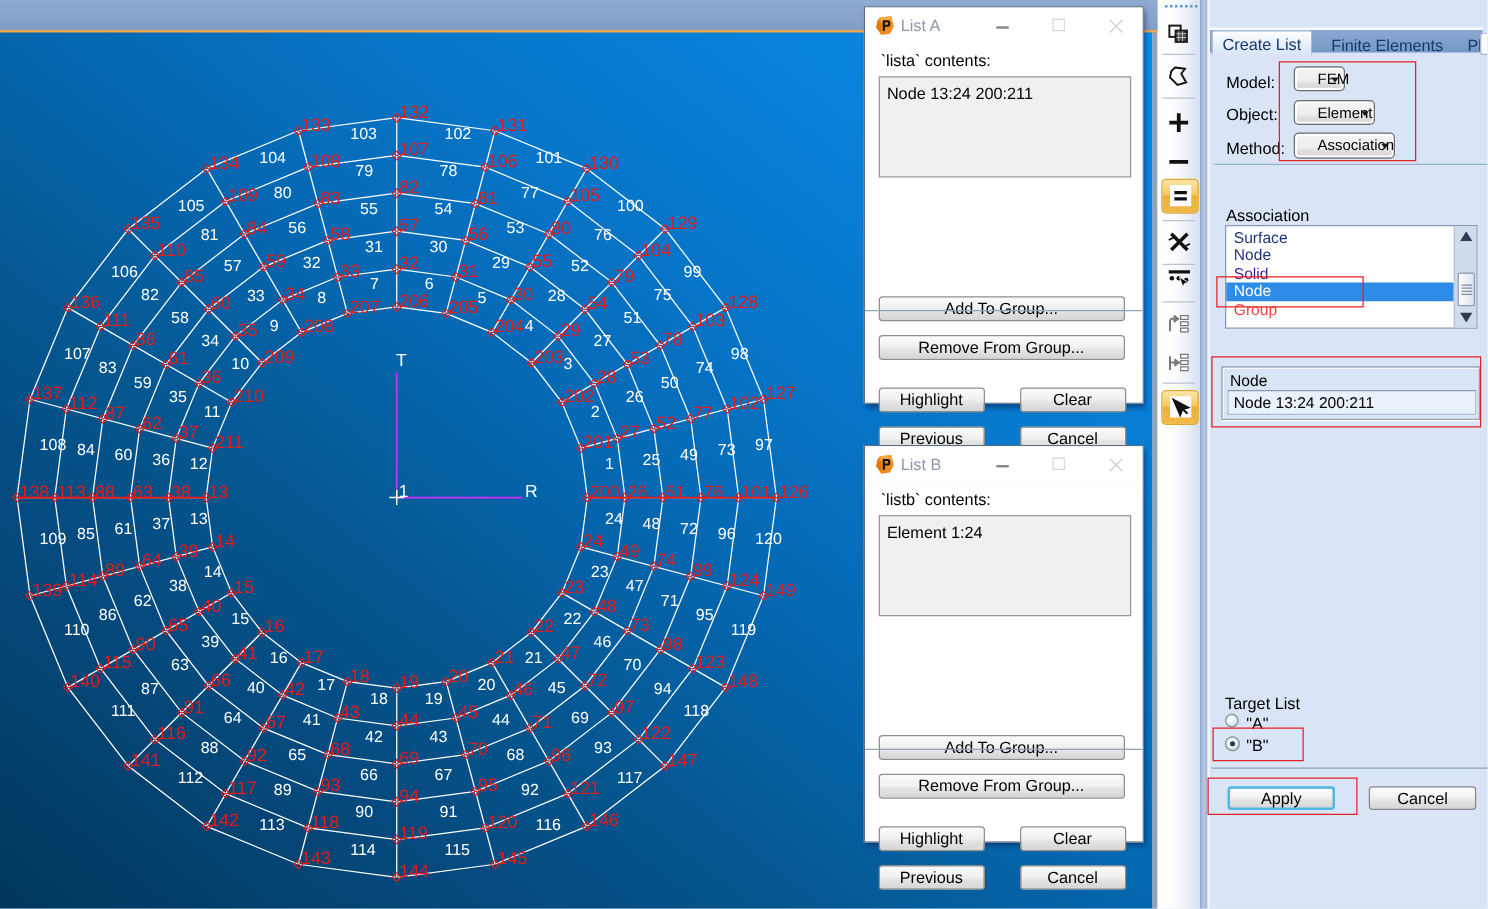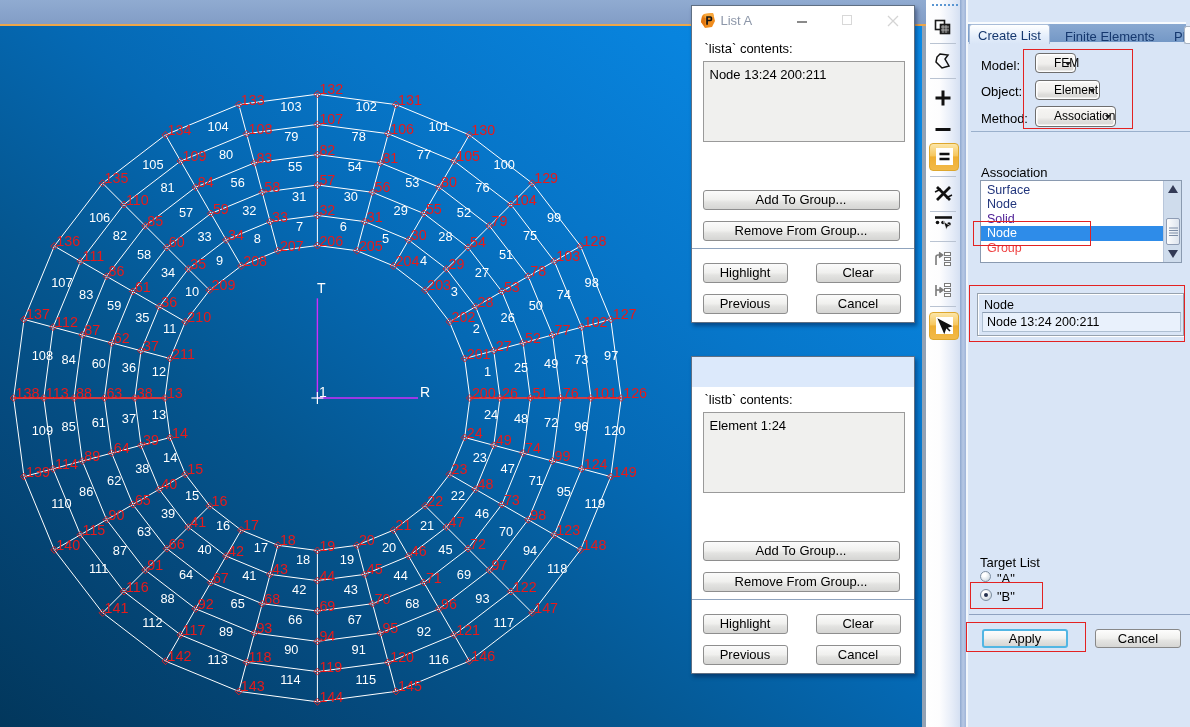--- a/index.html
+++ b/index.html
@@ -26,21 +26,21 @@
 .wtitle { position:absolute; left:0; top:0; right:0; height:30px; background:#ffffff; }
 .wtext { position:absolute; left:29px; top:7px; font-size:13px; color:#8d97a9; }
 .mindash { position:absolute; left:105px; top:15px; width:10px; height:1.6px; background:#8a8a8a; }
 .maxbox { position:absolute; left:150px; top:9px; width:10px; height:10px; border:1.3px solid #d8d8d8; }
 .closex { position:absolute; left:195px; top:9px; }
 .wbody { position:absolute; left:0; top:30px; right:0; bottom:0; background:#ffffff; }
 .warea { position:absolute; left:11px; top:25px; width:202px; height:81px; background:#f0f0ee; border:1px solid #9a9a9a;
    font-size:13px; color:#000; padding:5px 6px; }
 .wbtn { position:absolute; height:20px; border:1px solid #8e8e8e; border-radius:3px; text-align:center;
    font-size:13px; color:#000; line-height:18px;
-   background:linear-gradient(to bottom,#fbfbfb 0%,#f0f0ee 48%,#e3e3e1 62%,#d5d5d3 100%); }
+   background:linear-gradient(to bottom,#fbfbfb 0%,#f0f0ee 48%,#e3e3e1 62%,#d5d5d3 100%);margin-top:47px; }
 .wsep { position:absolute; left:0; right:0; height:1px; background:#8fa3bd; }
 
 
 .rtitle { position:absolute; left:0; top:0; width:222px; height:22px;
    background:linear-gradient(to bottom,#dce8f7,#b9cfea); color:#1c3c69; font-size:13px; }
 .rtabs { position:absolute; left:0; top:24px; width:218px; height:20.4px;
    background:linear-gradient(to bottom,#8aa9d1,#7498c6); border-top:2px solid #f8fbfe; margin-top:-2px; }
 .rtab { position:absolute; left:1px; top:0px; width:81px; height:20.4px; border:1px solid #a8bcd8; border-bottom:none;
    border-radius:3px 3px 0 0; background:linear-gradient(to bottom,#ffffff,#e4eefb 60%,#d9e5f6);
    color:#16386e; font-size:13px; text-align:center; line-height:21px; }
@@ -844,20 +844,34 @@
   <div class="wbtn" style="left:11px;top:184.5px;width:197px">Remove From Group...</div>
   <div class="wsep" style="top:212px"></div>
   <div class="wbtn" style="left:11px;top:227px;width:85px">Highlight</div>
   <div class="wbtn" style="left:124px;top:227px;width:85px">Clear</div>
   <div class="wbtn" style="left:11px;top:258px;width:85px">Previous</div>
   <div class="wbtn" style="left:124px;top:258px;width:85px">Cancel</div>
  </div>
 </div>
 
 <div class="win" style="left:690.5px;top:356px;width:224px;height:318px">
+ <div class="wtitle">
+  <svg width="17" height="17" style="position:absolute;left:8px;top:6px" viewBox="0 0 17 17">
+   <polygon points="4,2 13,1 15,9 12,15 5,16 1,10 2,4" fill="#ef8c1e"></polygon>
+   <polygon points="4,2 13,1 14,5 5,6" fill="#f8a83c"></polygon>
+   <polygon points="2,5 5,6 5,15 1,10" fill="#e07612"></polygon>
+   <path d="M6.2 4.2h4.3q1.7 0 1.7 1.9v1.4q0 1.8-1.7 1.8h-2.6v3.5H6.2z M7.9 5.8v1.9h2.6V5.8z" fill="#151515"></path>
+  </svg>
+  <span class="wtext">List B</span>
+  <span class="mindash"></span>
+  <span class="maxbox"></span>
+  <svg class="closex" width="12" height="12" viewBox="0 0 12 12">
+          <path d="M1 1L11 11M11 1L1 11" stroke="#d4d4d4" stroke-width="1.3"></path>
+        </svg>
+ </div>
  <div class="wbody">
   <div style="position:absolute;left:13px;top:5px;font-size:13px;color:#000">`listb` contents:</div>
   <div class="warea">Element 1:24</div>
   <div class="wbtn" style="left:11px;top:153.5px;width:197px">Add To Group...</div>
   <div class="wbtn" style="left:11px;top:184.5px;width:197px">Remove From Group...</div>
   <div class="wsep" style="top:212px"></div>
   <div class="wbtn" style="left:11px;top:227px;width:85px">Highlight</div>
   <div class="wbtn" style="left:124px;top:227px;width:85px">Clear</div>
   <div class="wbtn" style="left:11px;top:258px;width:85px">Previous</div>
   <div class="wbtn" style="left:124px;top:258px;width:85px">Cancel</div>

